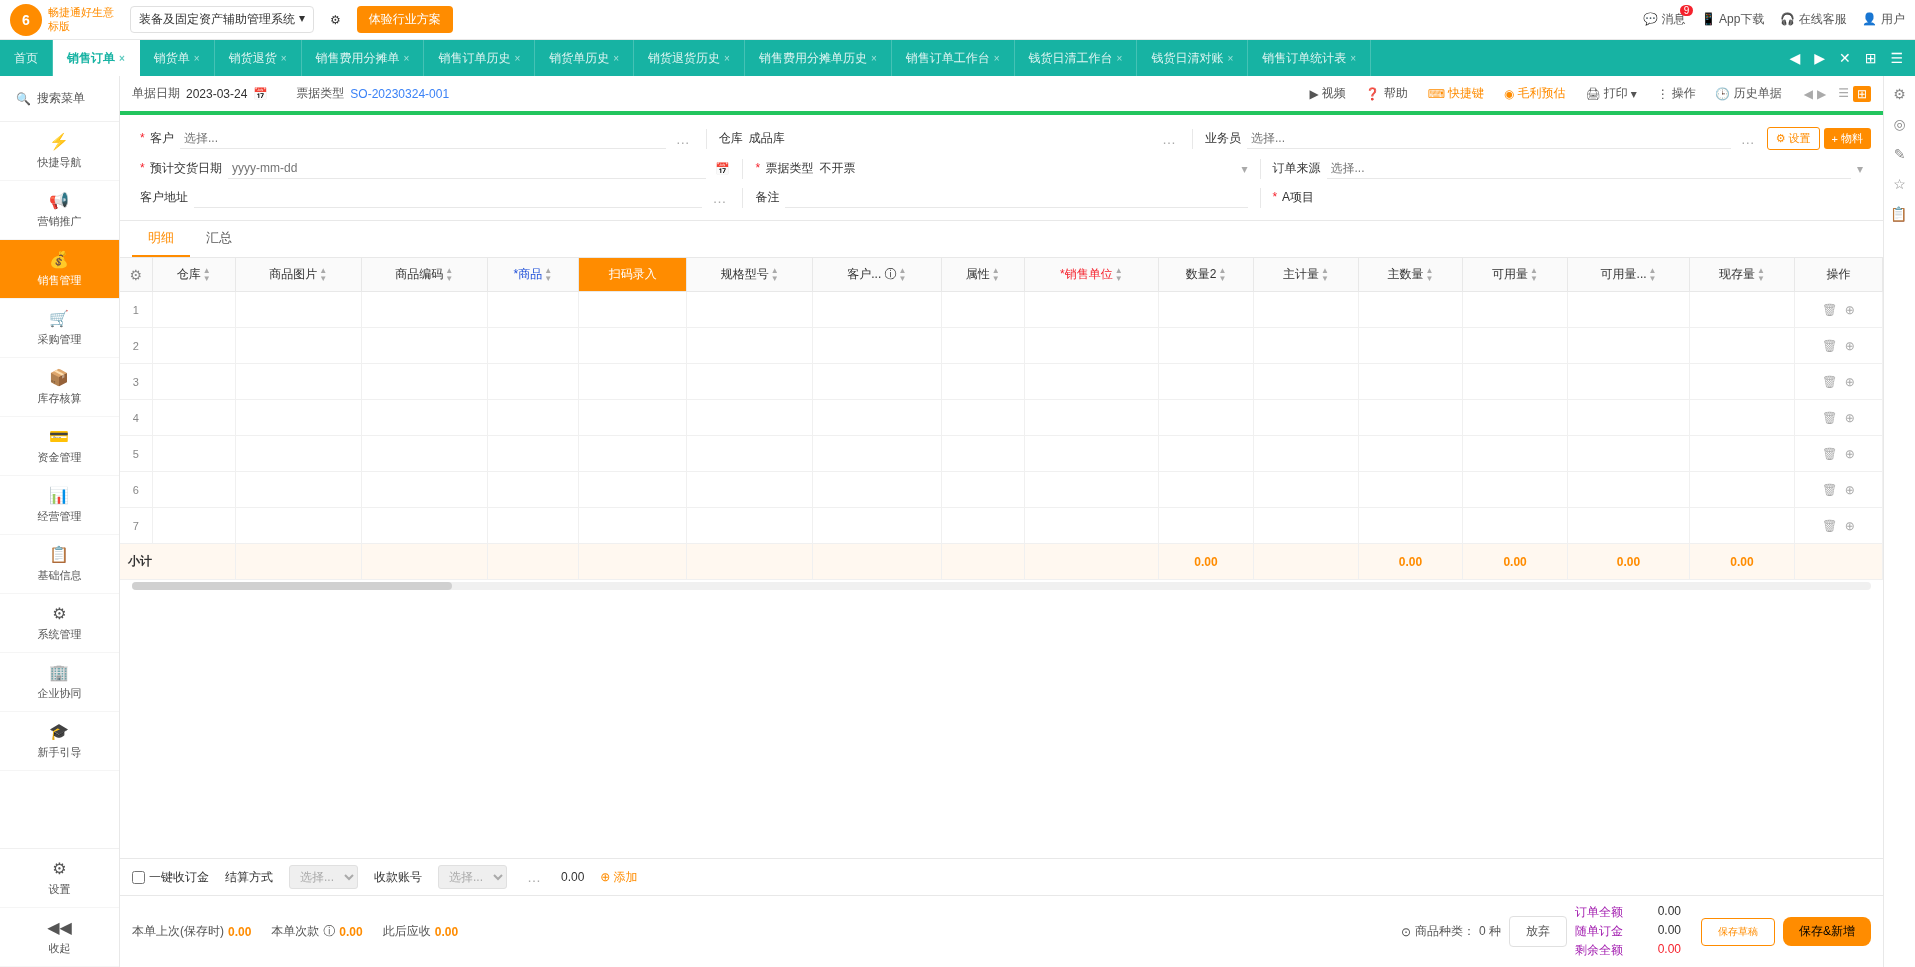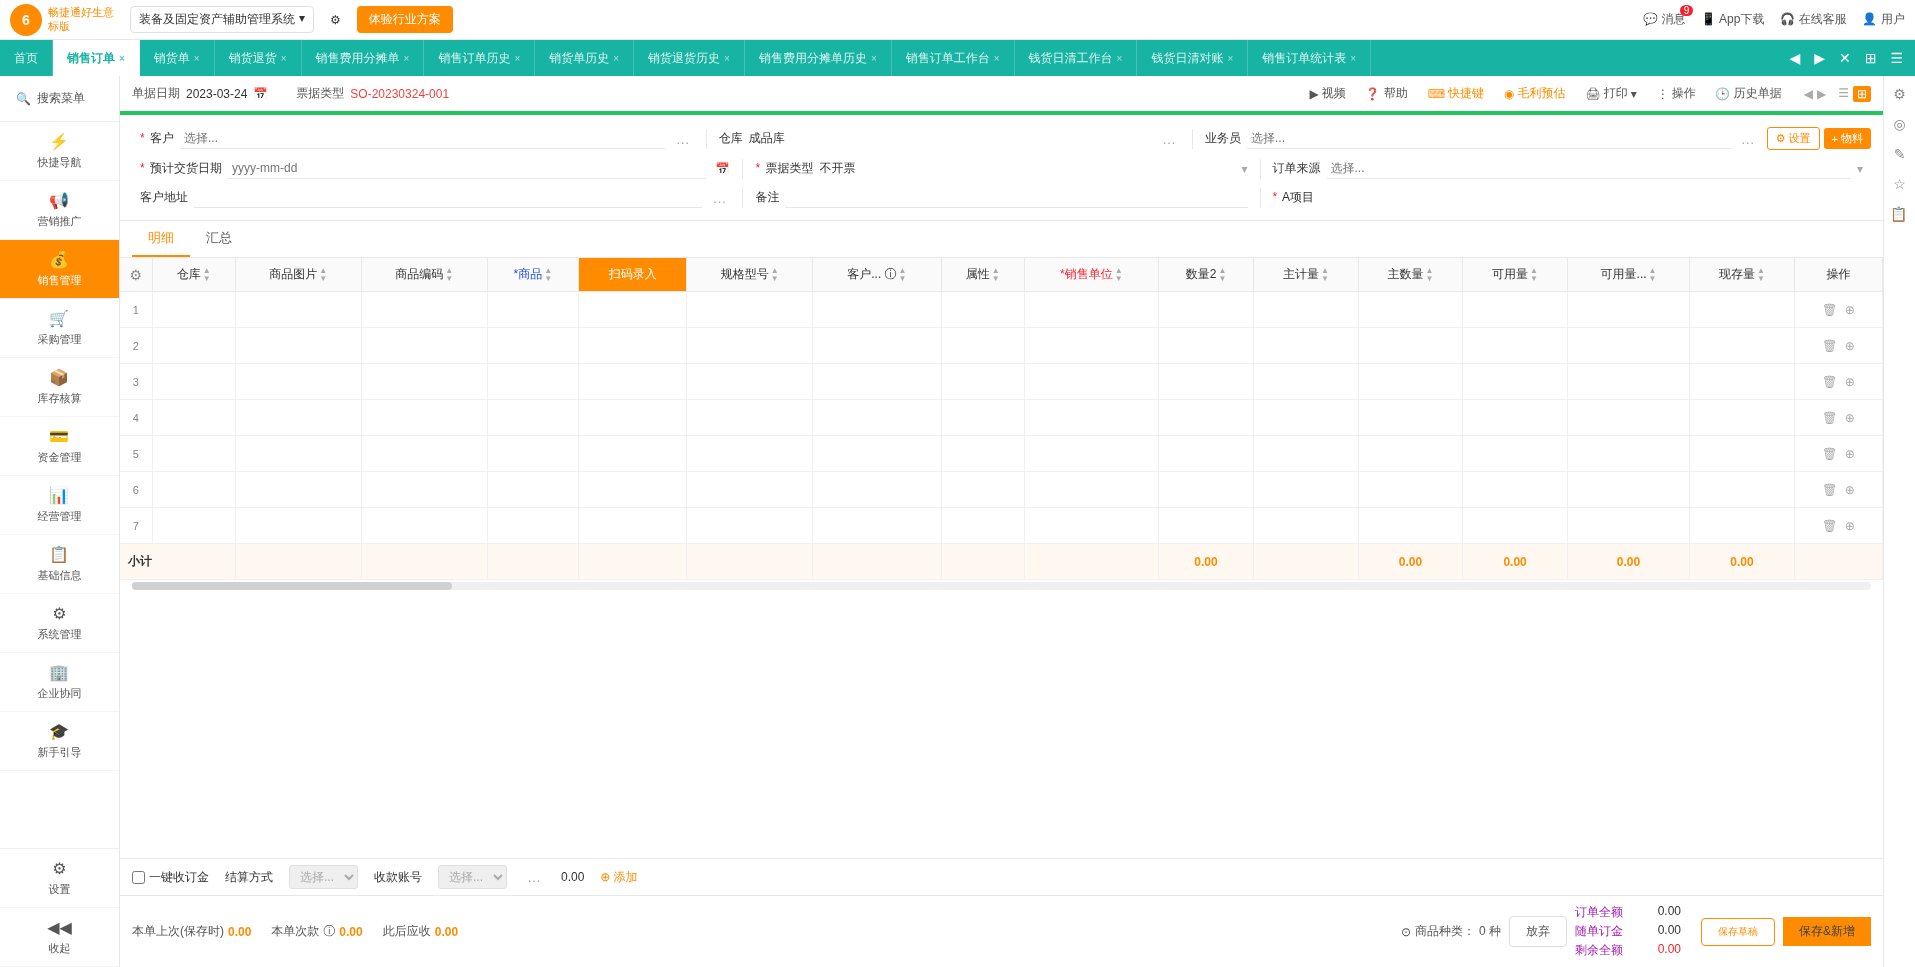--- a/index.html
+++ b/index.html
@@ -449,23 +449,23 @@
       border: 1px solid #ff8c00;
       background: #fff;
       color: #ff8c00;
       border-radius: 4px;
       padding: 6px 16px;
       cursor: pointer;
       font-size: 10px;
     }
     .btn-save-new {
       background: #ff8c00;
-      color: #404040;
+      color: #000000;
       border: none;
-      border-radius: 0;
+      border-radius: 8px;
       padding: 6px 16px;
       cursor: pointer;
       font-size: 12px;
     }
     .col-setting-icon {
       font-size: 14px;
       color: #888;
       cursor: pointer;
     }
     .th-sort { display: inline-flex; align-items: center; gap: 2px; }
@@ -697,21 +697,21 @@
 
   <div class="content-area">
 
     <div class="toolbar">
       <div class="toolbar-left">
         <span>单据日期</span>
         <span style="color:#333; font-weight:500;">2023-03-24</span>
         <span style="color:#aaa; cursor:pointer;">📅</span>
         <span style="width:16px;"></span>
         <span>票据类型</span>
-        <span style="color:#ef4444; font-weight:500;">SO-20230324-001</span>
+        <span style="color:#3b82f6; font-weight:500;">SO-20230324-001</span>
       </div>
       <div class="toolbar-right">
         <div class="toolbar-btn">
           <span>▶</span>
           <span>视频</span>
         </div>
         <div class="toolbar-btn">
           <span>❓</span>
           <span>帮助</span>
         </div>

